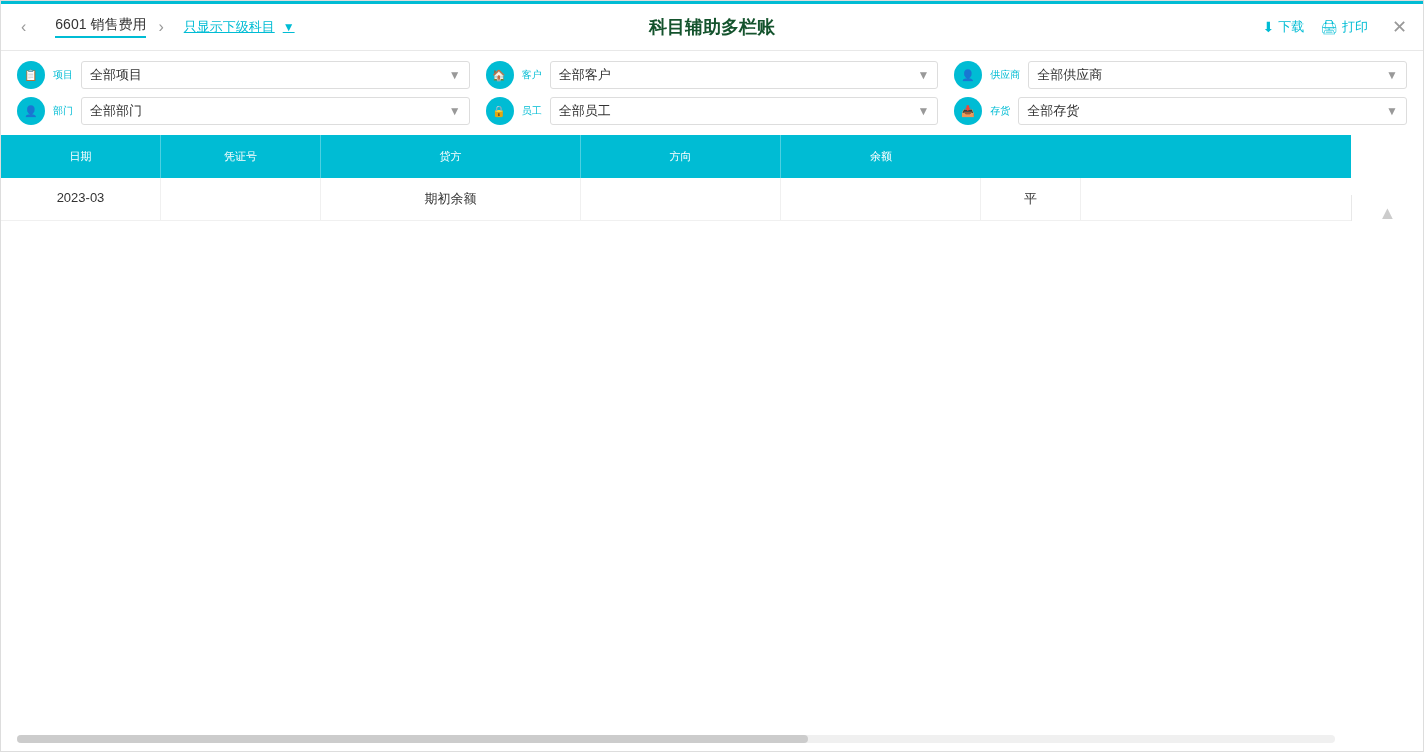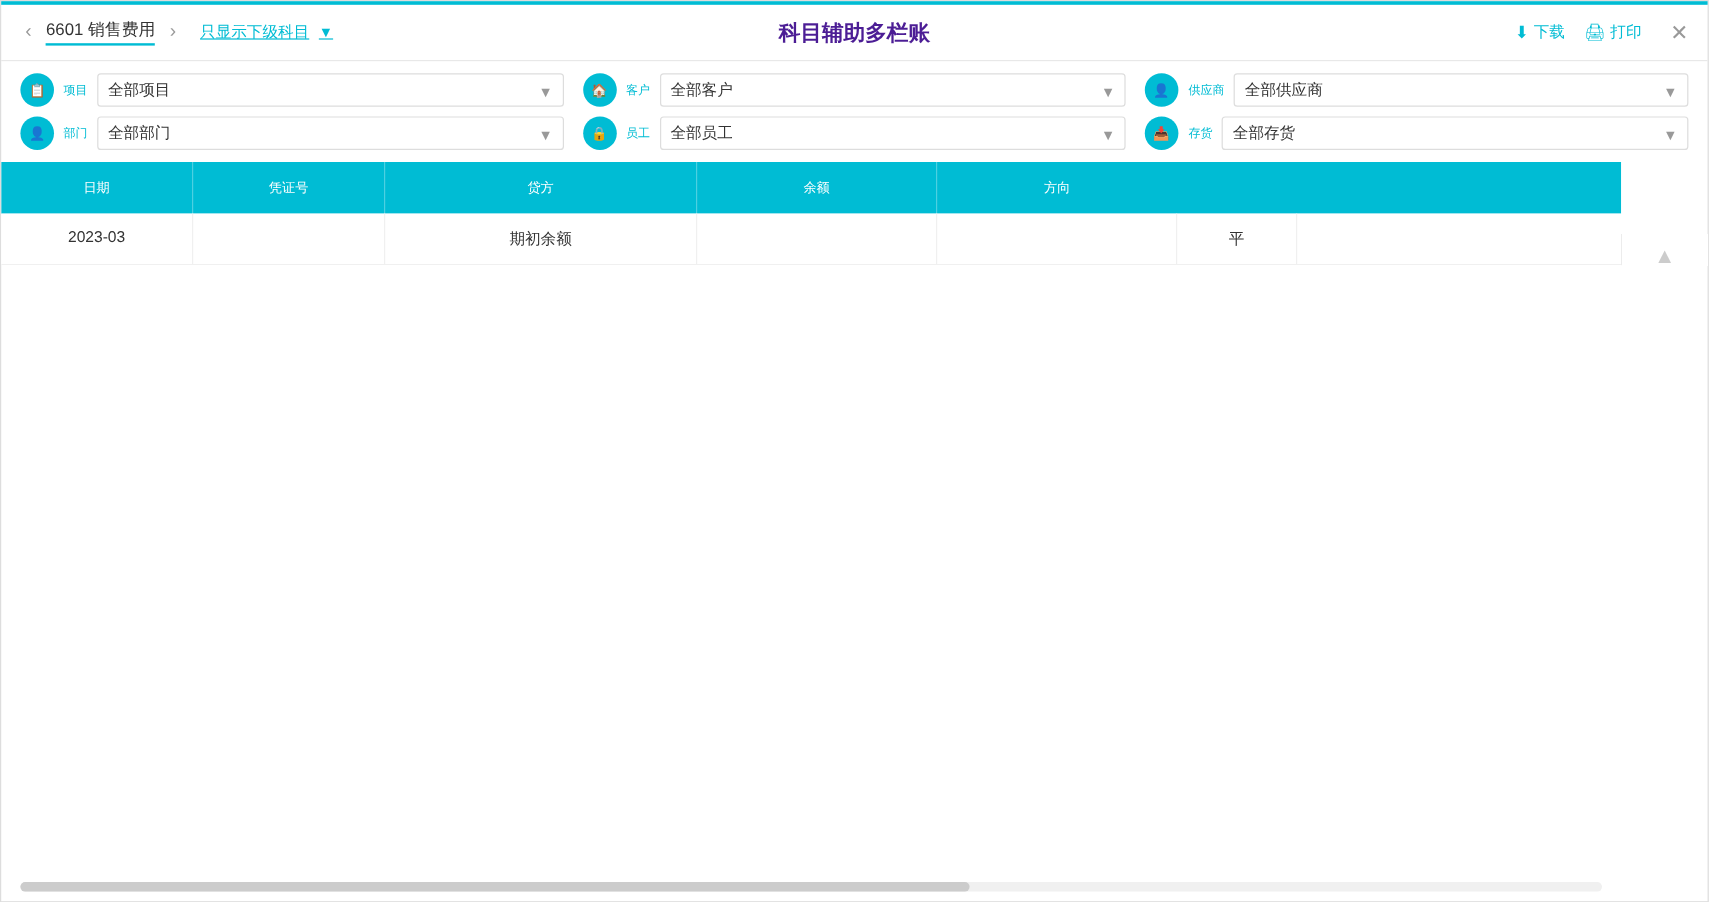--- a/index.html
+++ b/index.html
@@ -4,34 +4,34 @@
   <style>
     * { box-sizing: border-box; margin: 0; padding: 0; }
     body { font-family: 'Microsoft YaHei', Arial, sans-serif; background: #fff; font-size: 13px; color: #333; overflow: hidden; }
     
     .window { width: 1424px; height: 752px; background: #fff; position: relative; border: 1px solid #ddd; }
     
     
     .header { display: flex; align-items: center; padding: 12px 16px; border-bottom: 1px solid #e8e8e8; position: relative; }
     .nav-account { display: flex; align-items: center; gap: 8px; }
     .nav-btn { background: none; border: none; cursor: pointer; color: #999; font-size: 16px; padding: 2px 4px; }
-    .account-name { font-size: 14px; color: #333; border-bottom: 2px solid #00bcd4; padding-bottom: 2px; }
+    .account-name { font-size: 14px; color: #333; border-bottom: 2px solid #00bcd4; padding-bottom: 2px; margin-left: 17px; }
     .show-sub { display: flex; align-items: center; gap: 8px; color: #00bcd4; font-size: 13px; cursor: pointer; margin-left: 16px; text-decoration: underline; }
     .show-sub-arrow { font-size: 12px; }
-    .page-title { position: absolute; left: 50%; transform: translateX(-50%); font-size: 18px; font-weight: bold; color: #4c1d95; }
+    .page-title { position: absolute; left: 50%; transform: translateX(-50%); font-size: 18px; font-weight: bold; color: #14532d; }
     .header-actions { margin-left: auto; display: flex; align-items: center; gap: 16px; }
     .action-btn { display: flex; align-items: center; gap: 4px; color: #00bcd4; cursor: pointer; font-size: 13px; border: none; background: none; }
     .close-btn { color: #999; font-size: 18px; cursor: pointer; border: none; background: none; margin-left: 8px; }
     
     
     .filter-area { padding: 10px 16px; display: grid; grid-template-columns: repeat(3, 1fr); gap: 8px 16px; }
     .filter-row { display: flex; align-items: center; gap: 8px; }
     .filter-icon { width: 28px; height: 28px; border-radius: 50%; background: #00bcd4; display: flex; align-items: center; justify-content: center; color: #fff; font-size: 13px; flex-shrink: 0; }
     .filter-label { color: #00bcd4; font-size: 10px; white-space: nowrap; flex-shrink: 0; }
-    .filter-select { flex: 1; display: flex; align-items: flex-end; border: 1px solid #ddd; border-radius: 3px; padding: 4px 8px; cursor: pointer; background: #fff; }
+    .filter-select { flex: 1; display: flex; align-items: center; border: 1px solid #ddd; border-radius: 3px; padding: 4px 8px; cursor: pointer; background: #fff; }
     .filter-select-text { flex: 1; font-size: 13px; color: #333; }
     .filter-select-arrow { color: #999; font-size: 12px; }
     
     
     .table-area { flex: 1; overflow: hidden; }
     .table-header { display: grid; grid-template-columns: 160px 160px 260px 200px 200px 100px 180px; background: #00bcd4; color: #fff; }
     .th { padding: 14px 8px; text-align: center; font-size: 11px; font-weight: normal; border-right: 1px solid rgba(255,255,255,0.3); }
     .th:last-child { border-right: none; }
     .table-body { background: #fff; }
     .table-row { display: grid; grid-template-columns: 160px 160px 260px 200px 200px 100px 180px; border-bottom: 1px solid #f0f0f0; }
@@ -143,22 +143,22 @@
   </div>
 
   <div style="position: relative; flex: 1;">
 
     <div class="table-area" style="margin-right: 72px;">
 
       <div class="table-header">
         <div class="th">日期</div>
         <div class="th">凭证号</div>
         <div class="th">贷方</div>
+        <div class="th">方向</div>
         <div class="th">余额</div>
-        <div class="th">方向</div>
       </div>
 
       <div class="table-body">
         <div class="table-row">
           <div class="td">2023-03</div>
           <div class="td"></div>
           <div class="td">期初余额</div>
           <div class="td"></div>
           <div class="td"></div>
           <div class="td">平</div>

